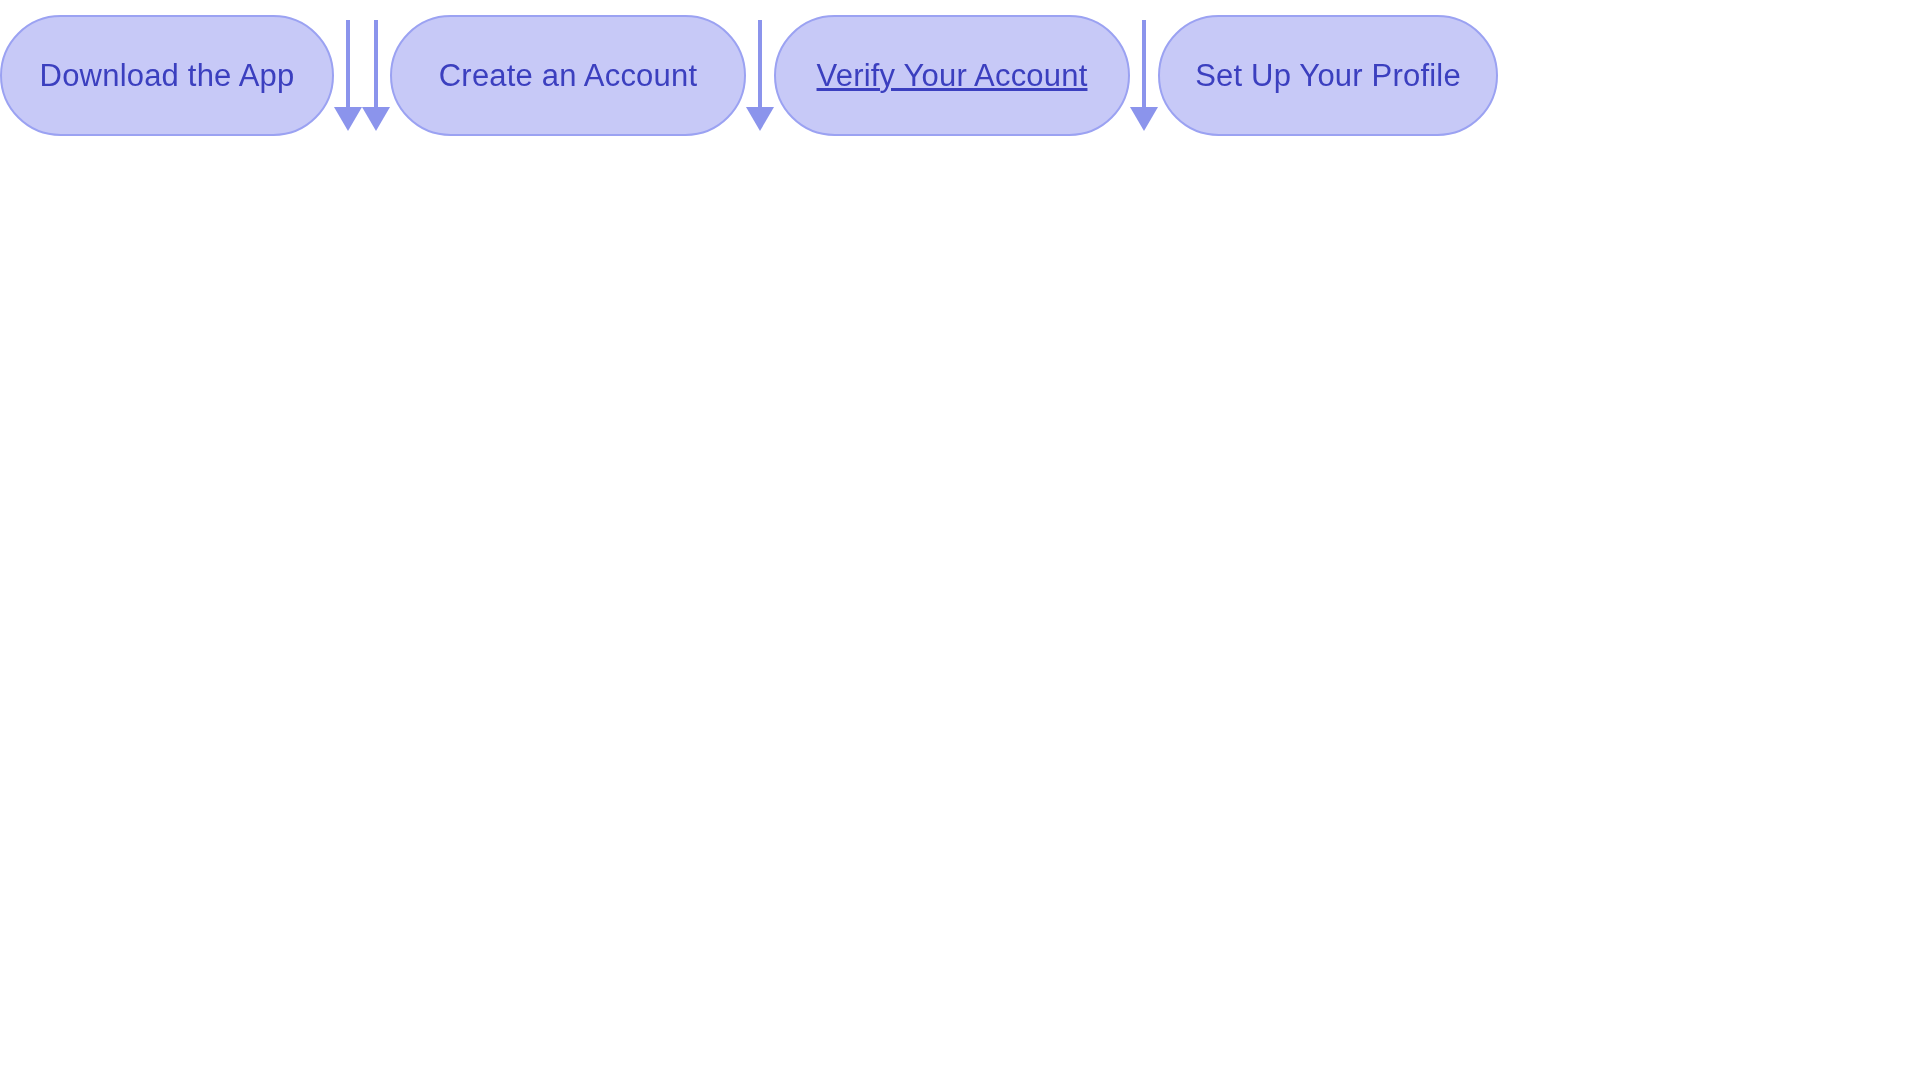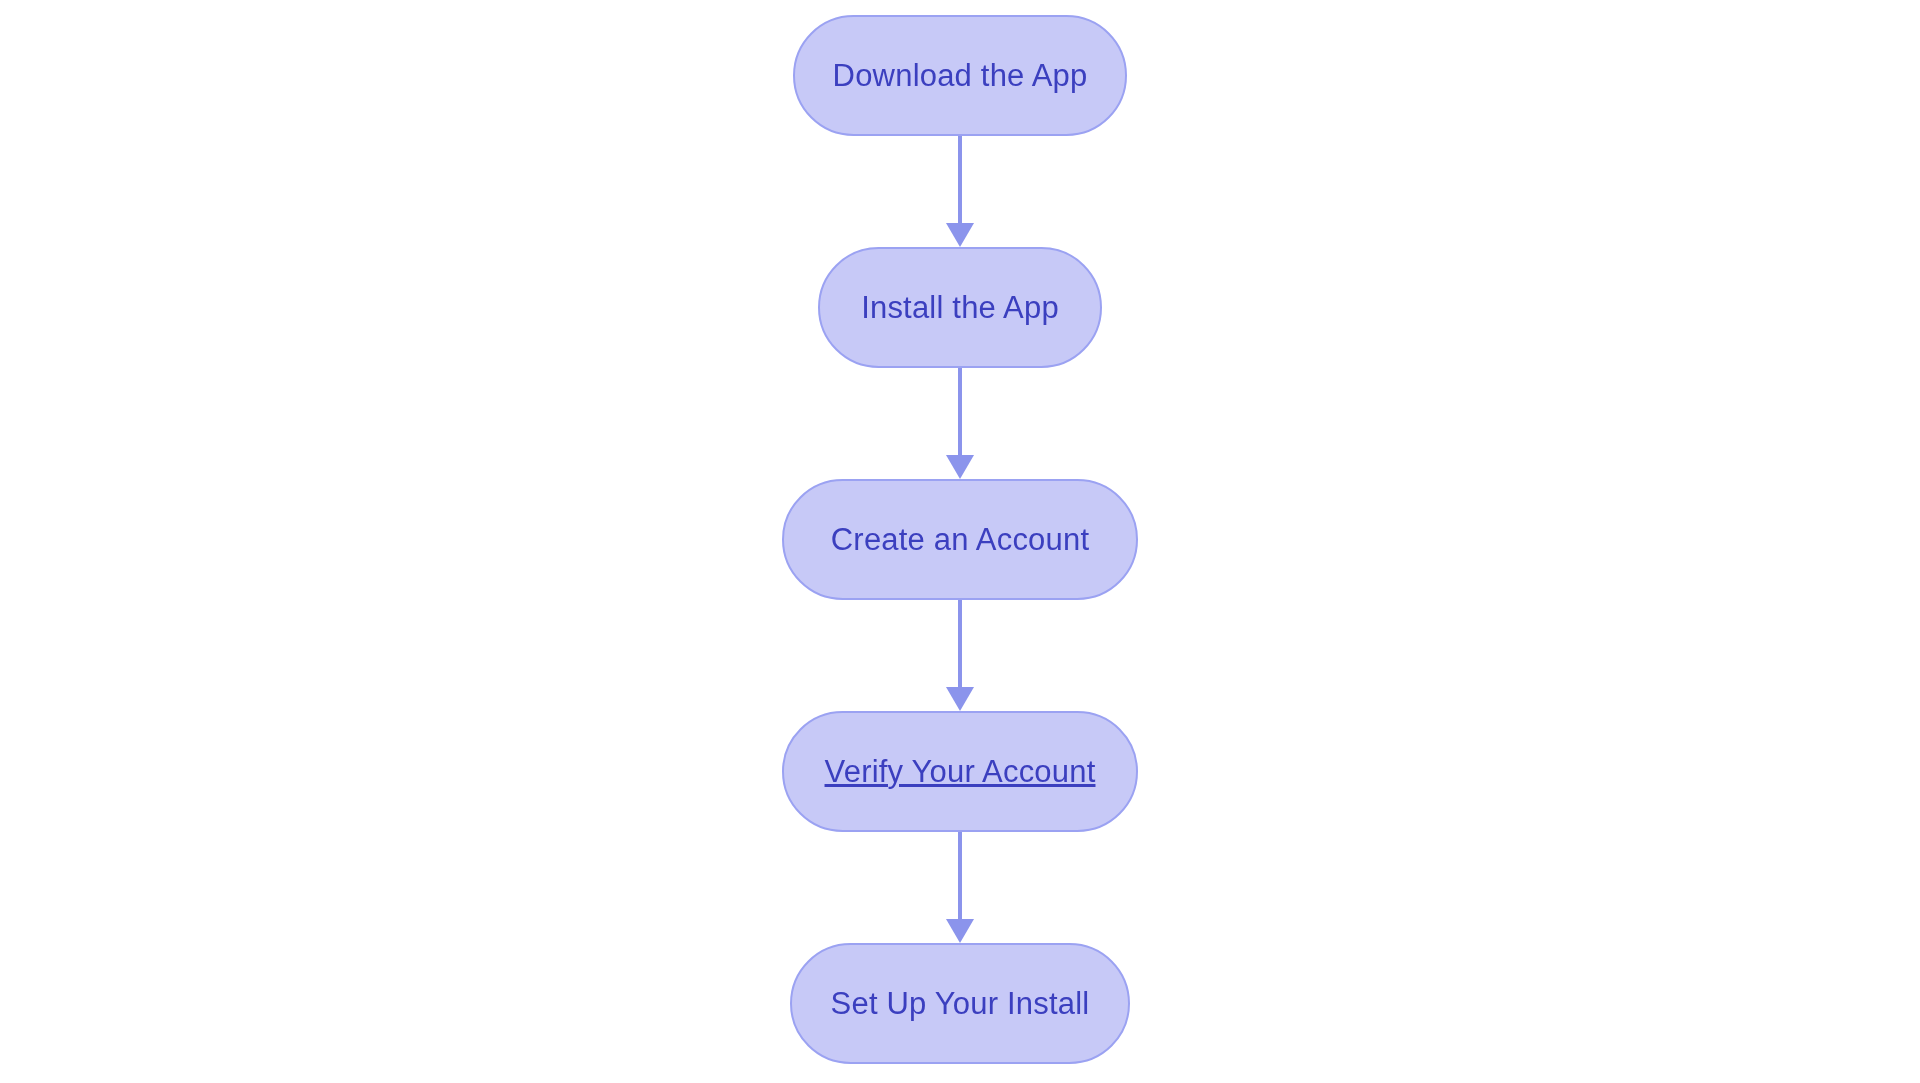--- a/index.html
+++ b/index.html
@@ -22,21 +22,21 @@
     width: 1920px;
     height: 1083px;
     background: var(--bg);
   }
   .flow {
     position: absolute;
     left: 0;
     top: 15px;
     width: 1920px;
     display: flex;
-    flex-direction: column;
+    flex-direction: row;
     align-items: center;
   }
   .node {
     height: 121px;
     border-radius: 60.5px;
     background: var(--node-fill);
     border: 2px solid var(--node-border);
     color: var(--node-text);
     font-size: 31px;
     font-weight: 500;
@@ -81,23 +81,20 @@
 
     <div class="node node-1">
       <span>Download the App</span>
     </div>
 
     <div class="edge">
       <div class="shaft"></div>
       <div class="head"></div>
     </div>
 
-    <div class="node node-2">
-      <span>Install the App</span>
-    </div>
 
     <div class="edge">
       <div class="shaft"></div>
       <div class="head"></div>
     </div>
 
     <div class="node node-3">
       <span>Create an Account</span>
     </div>
 
@@ -109,17 +106,17 @@
     <div class="node node-4">
       <span>Verify Your Account</span>
     </div>
 
     <div class="edge">
       <div class="shaft"></div>
       <div class="head"></div>
     </div>
 
     <div class="node node-5">
-      <span>Set Up Your Install</span>
+      <span>Set Up Your Profile</span>
     </div>
 
   </div>
 </div>
 
 </body></html>

